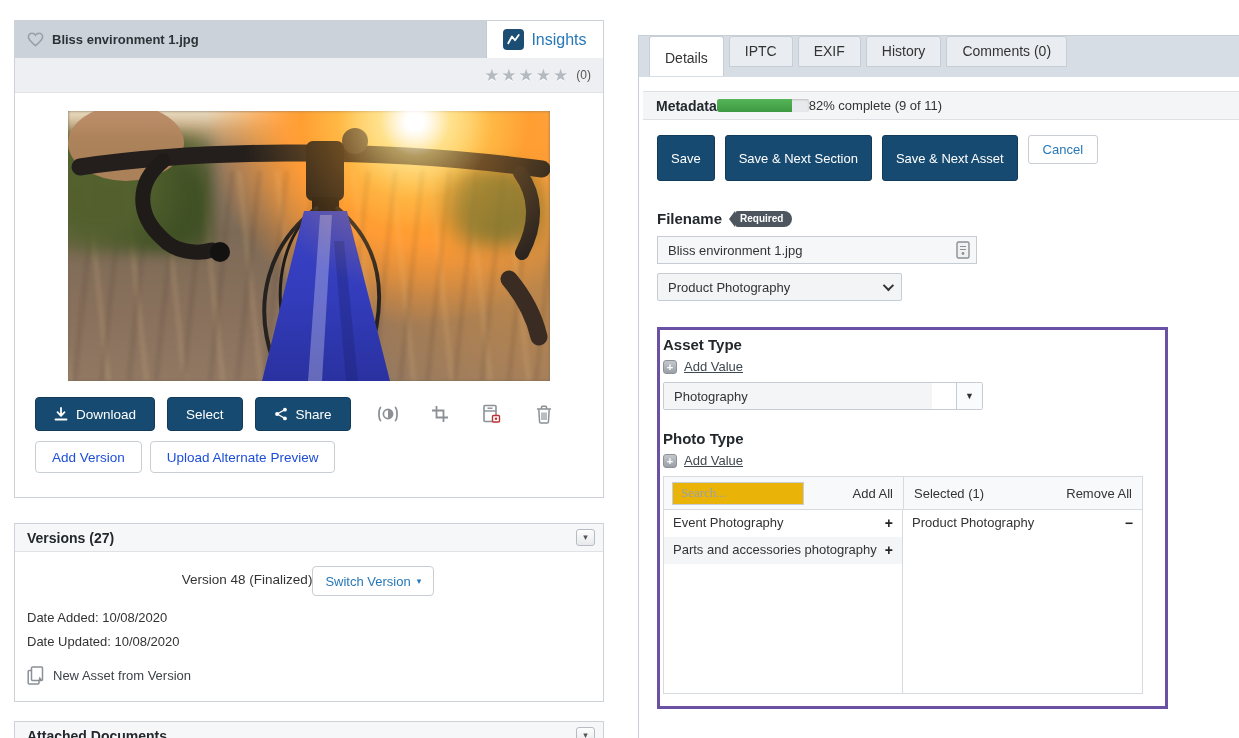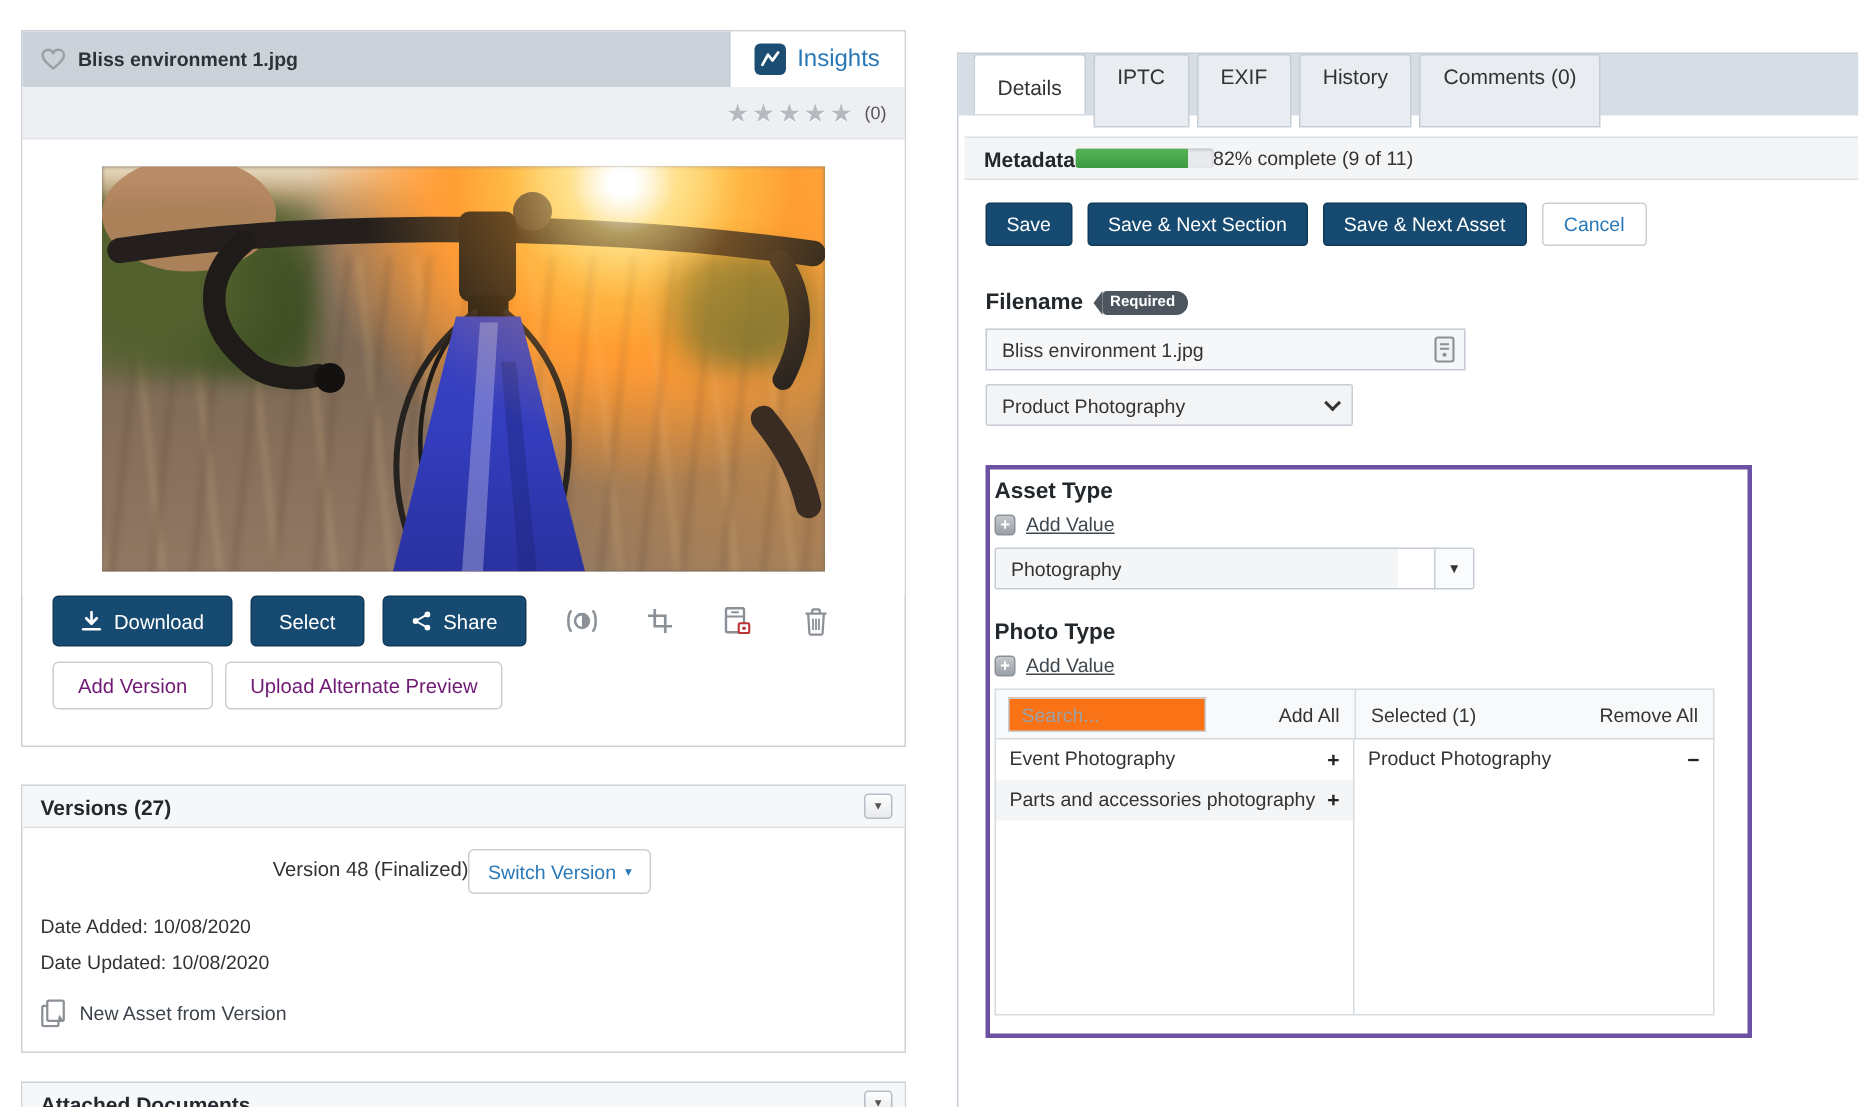--- a/index.html
+++ b/index.html
@@ -49,21 +49,21 @@
     background:radial-gradient(circle at 72% 4%, rgba(255,255,255,.9) 0 2%, rgba(255,220,130,.65) 8%, rgba(255,170,60,.35) 18%, rgba(255,170,60,0) 40%); }
 
   .toolbar-row { display:flex; align-items:center; gap:12px; padding:0 0 0 20px; }
   .btn-primary { display:inline-flex; align-items:center; justify-content:center; gap:8px;
     background:#174a70; color:#fff; font-size:13.5px; height:34px; padding:0 18px;
     border:1px solid #123a59; border-radius:4px; cursor:pointer; }
   .icon-btn { width:30px; height:30px; display:flex; align-items:center; justify-content:center;
     cursor:pointer; margin-left:10px; }
   .secondary-row { display:flex; gap:8px; padding:10px 0 24px 20px; }
   .btn-outline { display:inline-flex; align-items:center; justify-content:center;
-    background:#fff; color:#701a75; font-size:13.5px; height:32px; padding:0 16px;
+    background:#fff; color:#1d4ed8; font-size:13.5px; height:32px; padding:0 16px;
     border:1px solid #c9ced4; border-radius:4px; cursor:pointer; }
 
   .section-card { margin-top:25px; }
   .section-head { height:28px; background:#f6f7f9; border-bottom:1px solid #dfe2e6;
     display:flex; align-items:center; justify-content:space-between; padding:0 8px 0 12px; }
   .section-title { font-size:14px; font-weight:bold; color:#23282d; }
   .collapse-btn { width:19px; height:17px; border:1px solid #b6bcc3; border-radius:3px;
     background:linear-gradient(#fdfdfd,#e7e9ec); color:#555; font-size:9px; line-height:15px;
     text-align:center; cursor:pointer; }
   .versions-body { padding:14px 14px 16px 12px; }
@@ -74,38 +74,38 @@
   .switch-caret { font-size:9px; color:#2878b8; }
   .date-lines { margin-top:10px; font-size:13px; color:#333; line-height:24px; }
   .new-asset-row { margin-top:12px; display:flex; align-items:center; gap:9px; cursor:pointer; }
   .new-asset-label { font-size:13px; color:#3c434a; }
   .attached-card { margin-top:19px; }
 
   
   .right-col { position:absolute; left:638px; top:35px; width:601px; height:703px;
     border-top:1px solid #c8ced6; border-left:1px solid #c8ced6; }
   .tab-strip { height:41px; background:#d7dde4; display:flex; align-items:flex-start; padding-left:10px; }
-  .tab { height:49px; line-height:29px; padding:0 15px; font-size:14px; color:#333;
+  .tab { height:31px; line-height:29px; padding:0 15px; font-size:14px; color:#333;
     background:#e9ecf0; border:1px solid #c7cdd5; border-radius:3px 3px 0 0; margin-right:5px;
     cursor:pointer; white-space:nowrap; }
   .tab.active { background:#fff; height:40px; line-height:42px; margin-bottom:-5px;
     border-bottom:none; position:relative; z-index:3; }
 
   .metadata-bar { margin:14px 0 0 4px; height:29px; background:#f3f5f7;
     border-top:1px solid #dde1e6; border-bottom:1px solid #dde1e6;
     display:flex; align-items:center; gap:0; padding-left:13px; }
   .metadata-label { font-size:14px; font-weight:bold; color:#23282d; }
   .progress-track { width:92px; height:13px; background:#e7e9ec; border-radius:2px;
     box-shadow:inset 0 1px 2px rgba(0,0,0,.18); overflow:hidden; }
   .progress-fill { height:100%; background:linear-gradient(#55b457,#3e9a42); border-radius:2px 0 0 2px; }
   .metadata-complete { font-size:13px; color:#333; }
 
   .panel-body { padding:15px 0 0 18px; }
   .save-row { display:flex; gap:10px; }
-  .btn-save { background:#174a70; color:#fff; font-size:13px; height:29px; padding:0 13px;
+  .btn-save { background:#174a70; color:#fff; font-size:13px; height:46px; padding:0 13px;
     border:1px solid #123a59; border-radius:3px; cursor:pointer;
     display:inline-flex; align-items:center; }
   .btn-cancel { background:#fff; color:#2878b8; font-size:13px; height:29px; padding:0 14px;
     border:1px solid #c9ced4; border-radius:3px; cursor:pointer;
     display:inline-flex; align-items:center; }
 
   .field-label { margin-top:29px; display:flex; align-items:center; font-size:15px;
     font-weight:bold; color:#23282d; }
   .req-badge { position:relative; margin-left:13px; background:#4d565e; color:#fff;
     font-size:10px; font-weight:bold; line-height:16px; padding:0 9px 0 5px;
@@ -137,22 +137,22 @@
   .combo-value { flex:1; background:#f3f5f7; display:flex; align-items:center; padding-left:10px;
     font-size:13px; color:#333; }
   .combo-arrow { width:26px; background:#fafbfc; border-left:1px solid #c6ccd3;
     display:flex; align-items:center; justify-content:center; font-size:9px; color:#333; cursor:pointer; }
 
   .dual-list { margin-top:8px; width:480px; border:1px solid #d6dbe0; }
   .dual-head { display:flex; height:33px; background:#f7f9fa; border-bottom:1px solid #d6dbe0; }
   .dual-head-left, .dual-head-right { width:240px; display:flex; align-items:center; }
   .dual-head-left { padding:0 10px 0 8px; }
   .dual-head-right { border-left:1px solid #d6dbe0; padding:0 10px; }
-  .search-input { width:132px; height:23px; border:1px solid #c8ced5; background:#f97316;
-    font-size:13px; color:#333; padding:0 8px; font-family:Liberation Sans, sans-serif; }
+  .search-input { width:132px; height:23px; border:1px solid #c8ced5; background:#eab308;
+    font-size:13px; color:#333; padding:0 8px; font-family:Liberation Serif, serif; }
   .search-input::placeholder { color:#9aa1a8; }
   .head-action { margin-left:auto; font-size:13px; color:#333; cursor:pointer; }
   .selected-header { font-size:13px; color:#333; }
   .dual-body { display:flex; height:183px; }
   .dual-col { width:240px; overflow:hidden; }
   .dual-col.left { border-right:1px solid #d6dbe0; }
   .list-row { display:flex; align-items:flex-start; padding:4px 9px 5px 9px; font-size:13px;
     color:#333; line-height:18px; cursor:pointer; }
   .list-row.alt { background:#f3f5f7; }
   .row-label { flex:1; padding-right:8px; }

